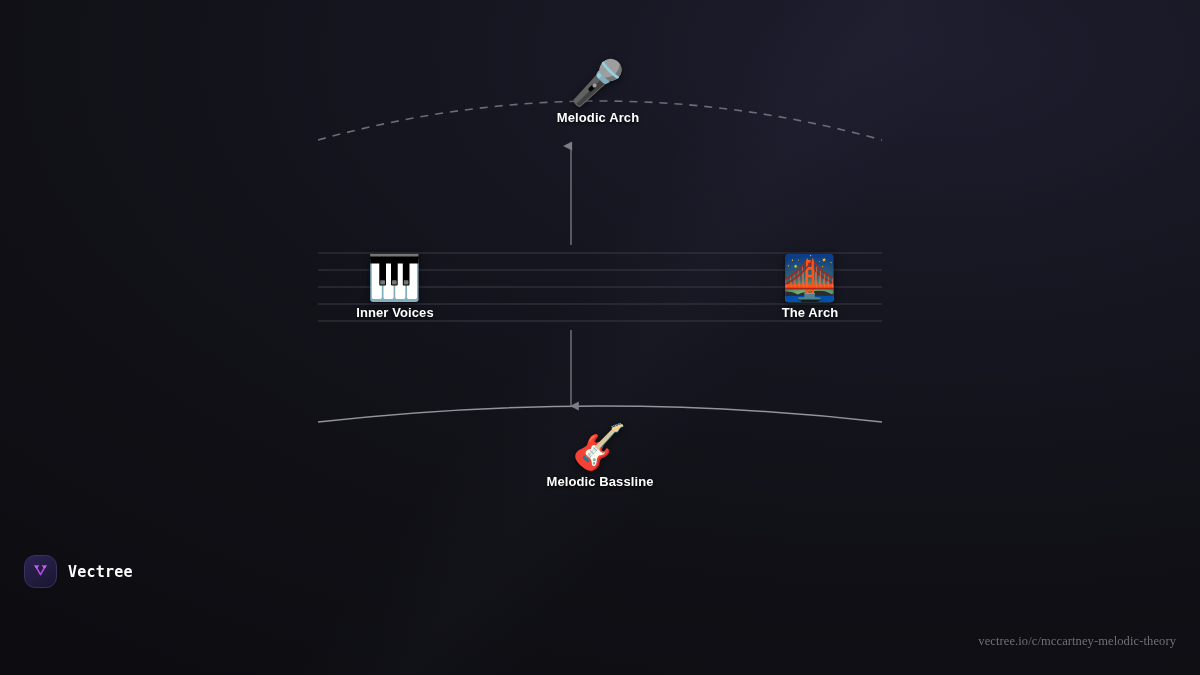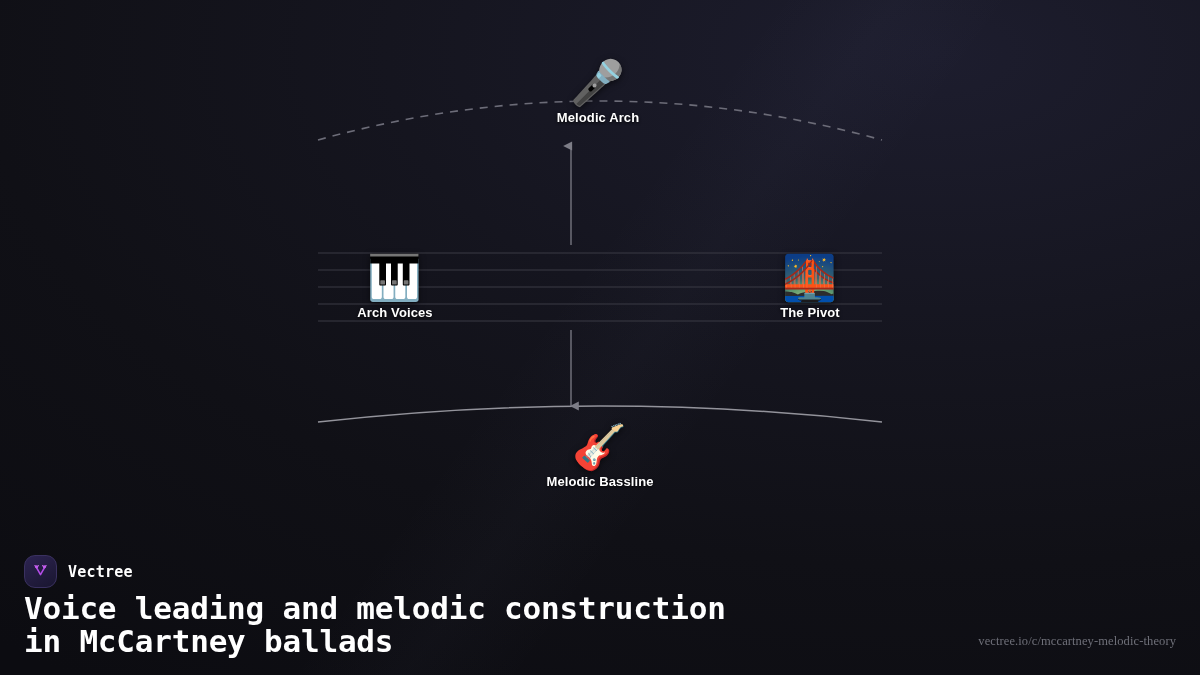--- a/index.html
+++ b/index.html
@@ -173,26 +173,26 @@
       <line x1="571" y1="330" x2="571" y2="406" stroke="#6a6a74" stroke-width="1.6" marker-end="url(#arrow-down)"></line>
     </svg>
 
     <div class="node" style="left:598px; top:58px;">
       <span class="node-emoji">🎤</span>
       <span class="node-label">Melodic Arch</span>
     </div>
 
     <div class="node" style="left:395px; top:253px;">
       <span class="node-emoji">🎹</span>
-      <span class="node-label">Arch Voices</span>
+      <span class="node-label">Inner Voices</span>
     </div>
 
     <div class="node" style="left:810px; top:253px;">
       <span class="node-emoji">🌉</span>
-      <span class="node-label">The Pivot</span>
+      <span class="node-label">The Arch</span>
     </div>
 
     <div class="node" style="left:600px; top:422px;">
       <span class="node-emoji">🎸</span>
       <span class="node-label">Melodic Bassline</span>
     </div>
   </div>
 
   <div id="footer">
 
@@ -202,18 +202,16 @@
           <path d="M7 7 L12 16 L17 7" fill="none" stroke="#b44ce8" stroke-width="2" stroke-linecap="round" stroke-linejoin="round"></path>
           <path d="M7 7 L5 4.5 M7 7 L9.3 4.6" fill="none" stroke="#d06bf5" stroke-width="1.5" stroke-linecap="round"></path>
           <path d="M17 7 L19 4.5 M17 7 L14.7 4.6" fill="none" stroke="#d06bf5" stroke-width="1.5" stroke-linecap="round"></path>
           <circle cx="7" cy="6" r="1.9" fill="#c45cf0"></circle>
           <circle cx="17" cy="6" r="1.9" fill="#c45cf0"></circle>
         </svg>
       </div>
       <span id="brand-name">Vectree</span>
     </div>
 
-    <div id="headline">Voice leading and melodic construction
-in McCartney ballads</div>
 
     <div id="url">vectree.io/c/mccartney-melodic-theory</div>
   </div>
 </div>
 
 </body></html>

